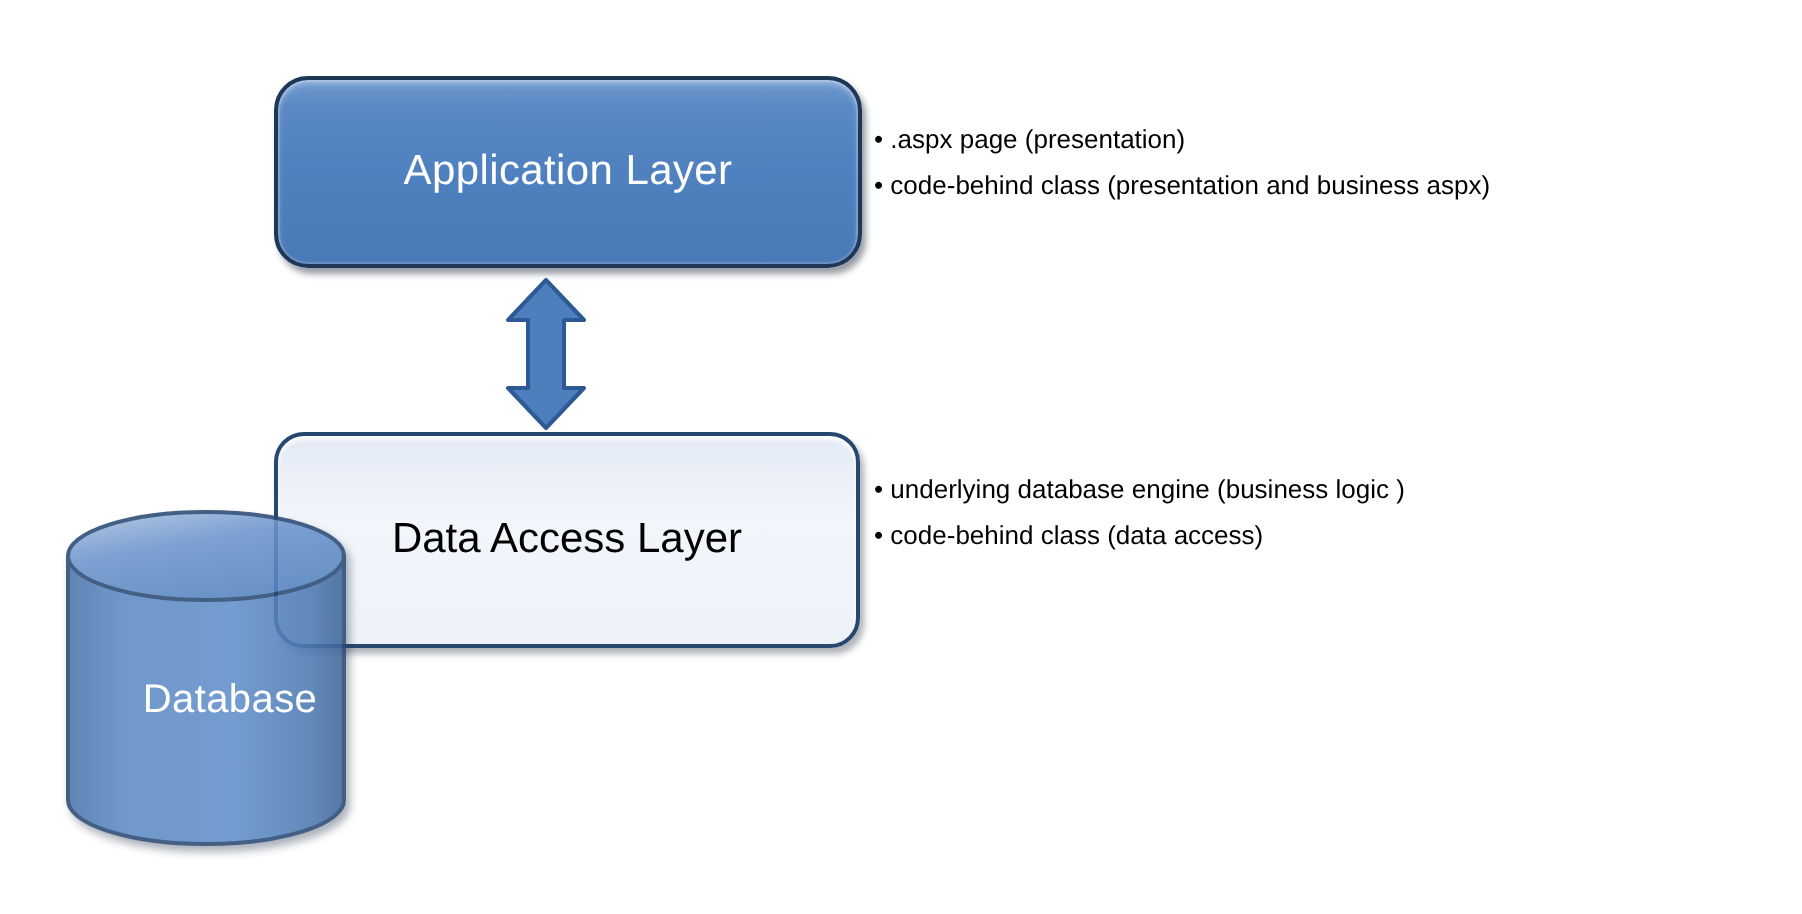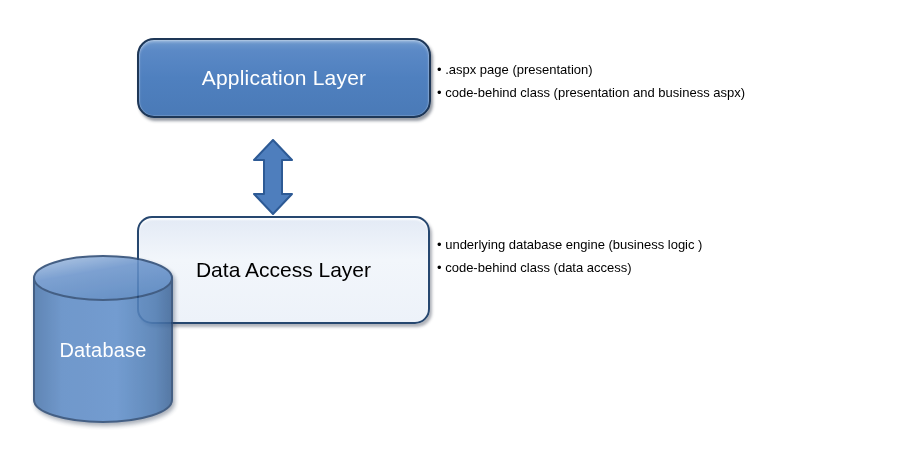--- a/index.html
+++ b/index.html
@@ -13,21 +13,21 @@
   }
   .box {
     position: absolute;
     display: flex;
     align-items: center;
     justify-content: center;
     box-sizing: border-box;
   }
   .app-box {
     left: 137px; top: 38px;
-    width: 294px; height: 80px;
+    width: 294px; height: 96px;
     border-radius: 17px;
     background: linear-gradient(180deg, #729bd400 0%, #6f9ace 0%, #5b89c6 14%, #4f80bf 50%, #4a7ab7 100%);
     border: 2px solid #1e3757;
     box-shadow: 2px 3px 3px rgba(25,35,55,0.45),
                 inset 0 2px 3px rgba(255,255,255,0.35),
                 inset 0 0 0 1px rgba(255,255,255,0.15);
     color: #ffffff;
     font-size: 21px;
     letter-spacing: 0.2px;
   }
@@ -71,21 +71,21 @@
     opacity: 0.88;
     z-index: 2;
   }
   .cylinder-svg {
     position: absolute;
     left: 0; top: 0;
     filter: drop-shadow(2px 3px 2px rgba(40,55,80,0.45));
   }
   .db-label {
     position: absolute;
-    left: 0; top: 86px;
+    left: 12px; top: 86px;
     width: 142px;
     text-align: center;
     color: #ffffff;
     font-size: 20px;
     letter-spacing: 0.2px;
   }
 </style>
 </head>
 <body>
 

